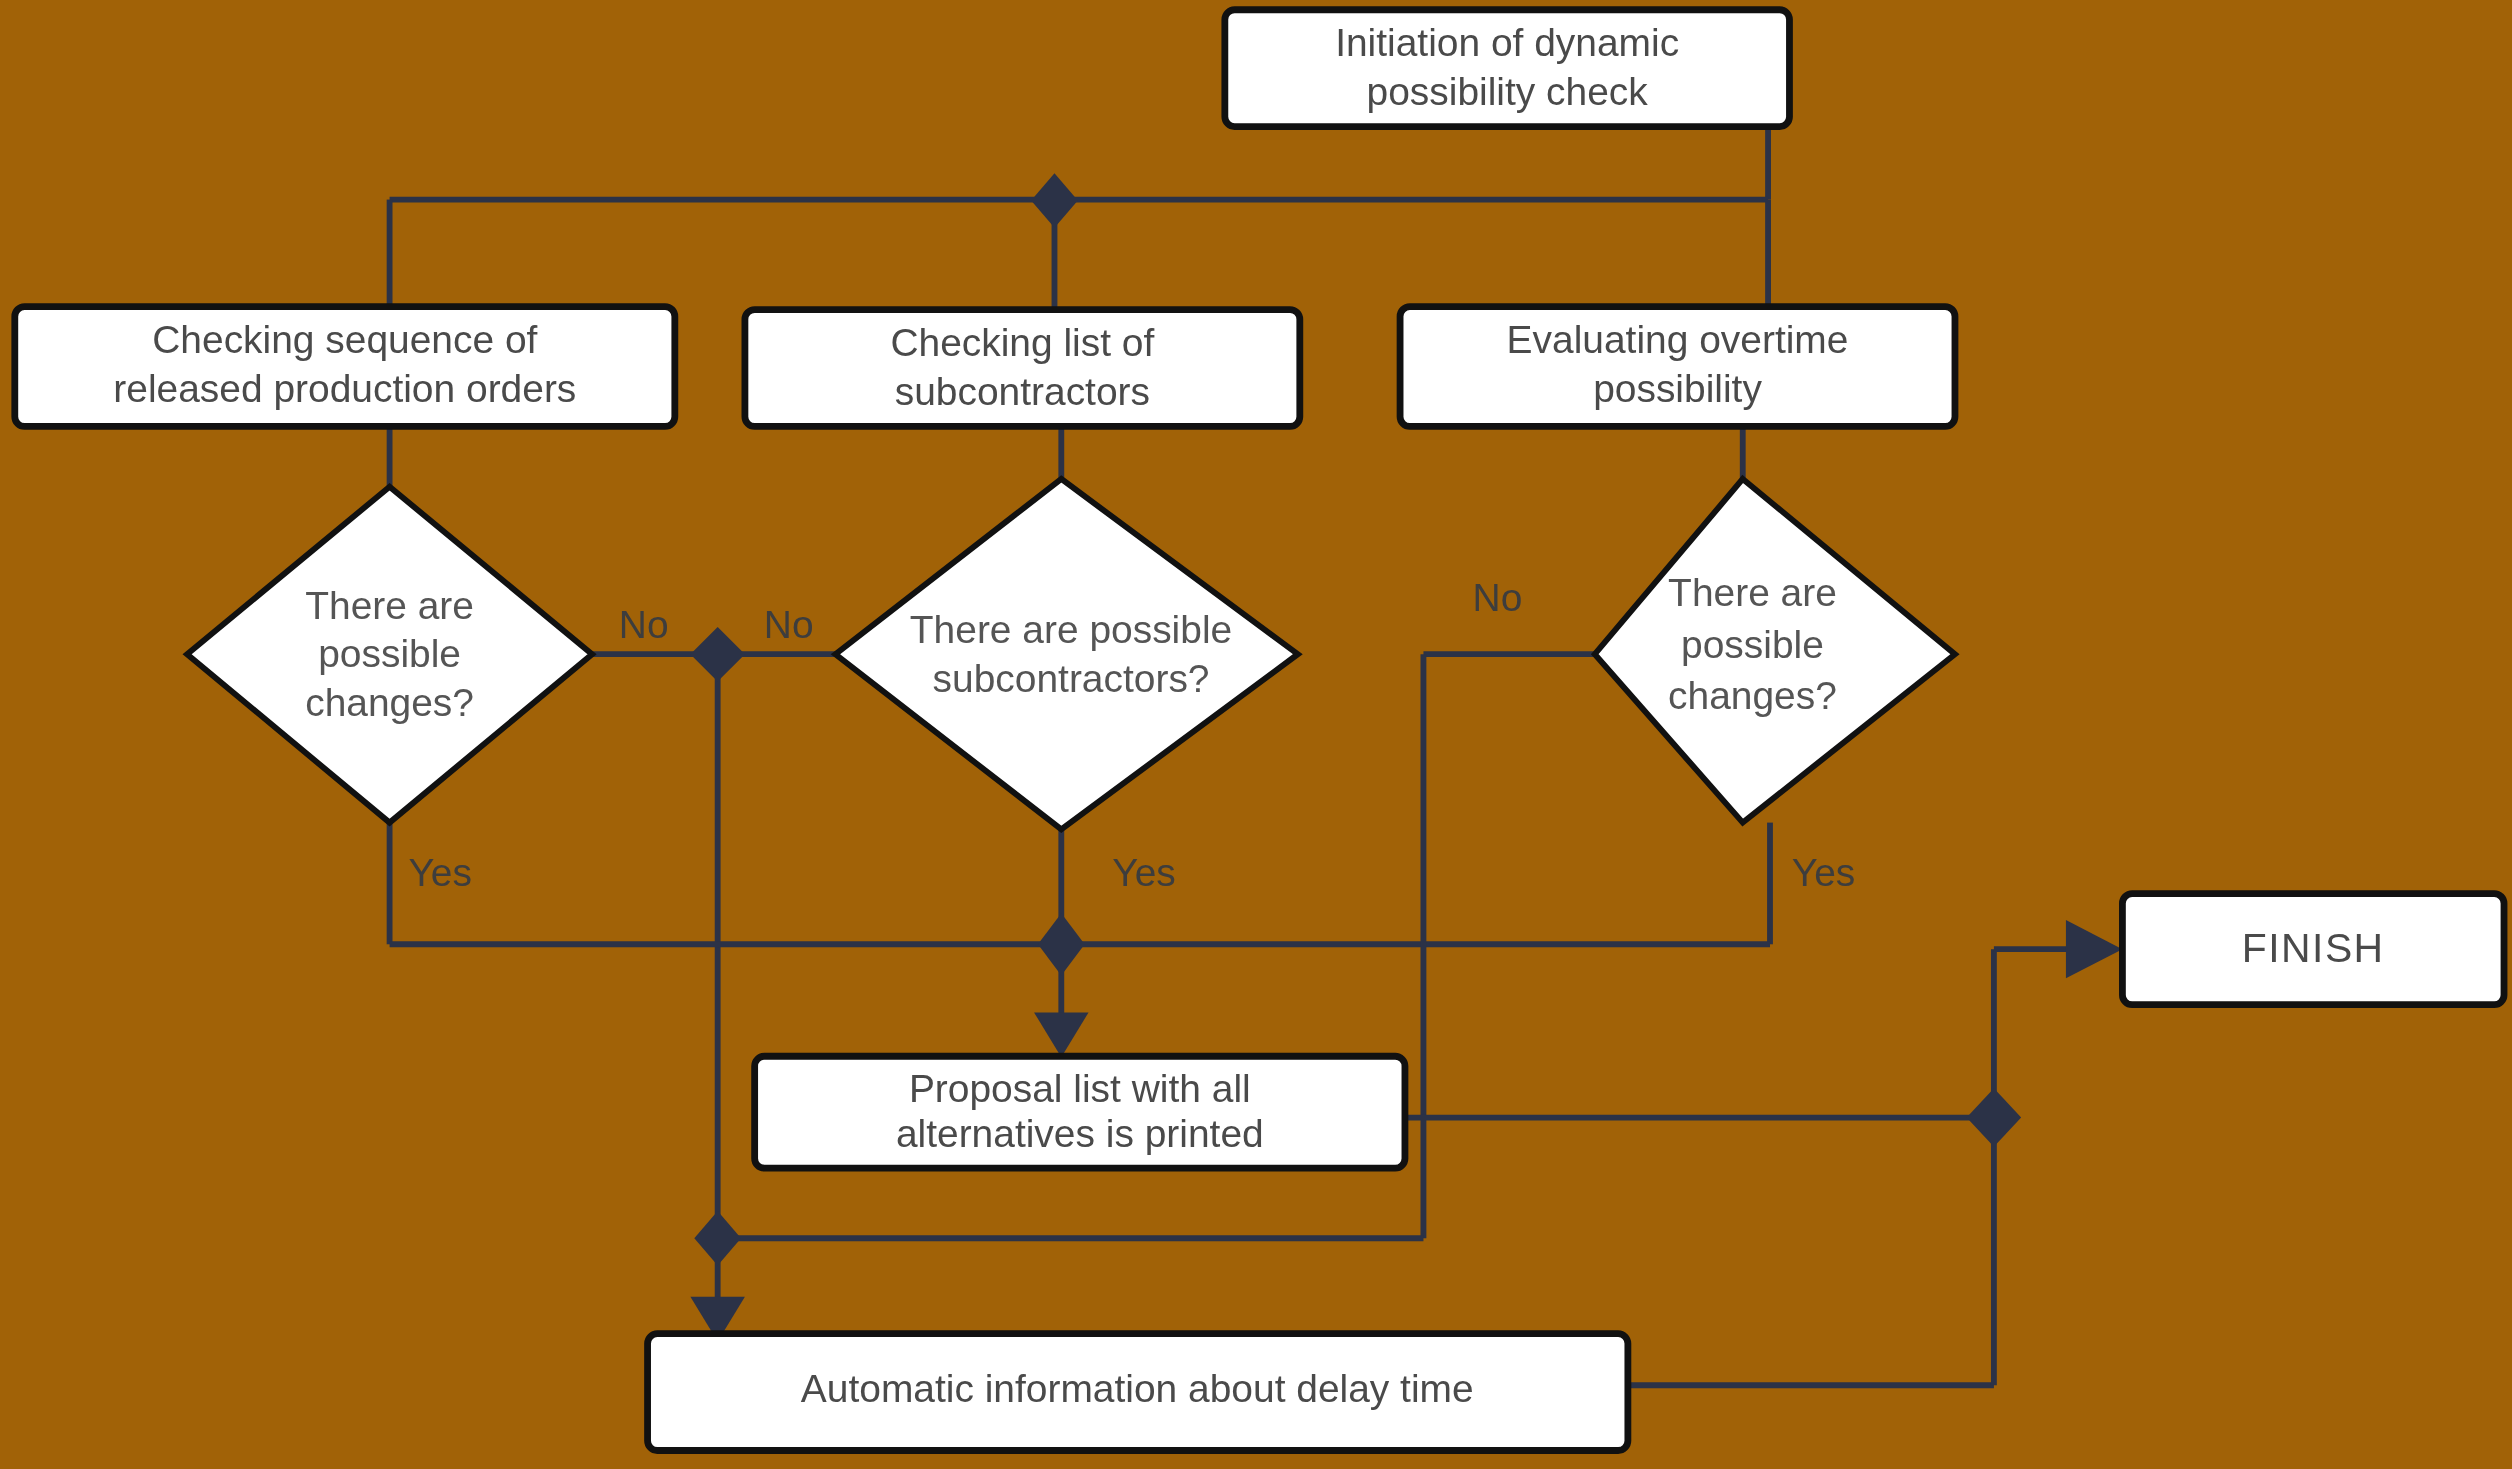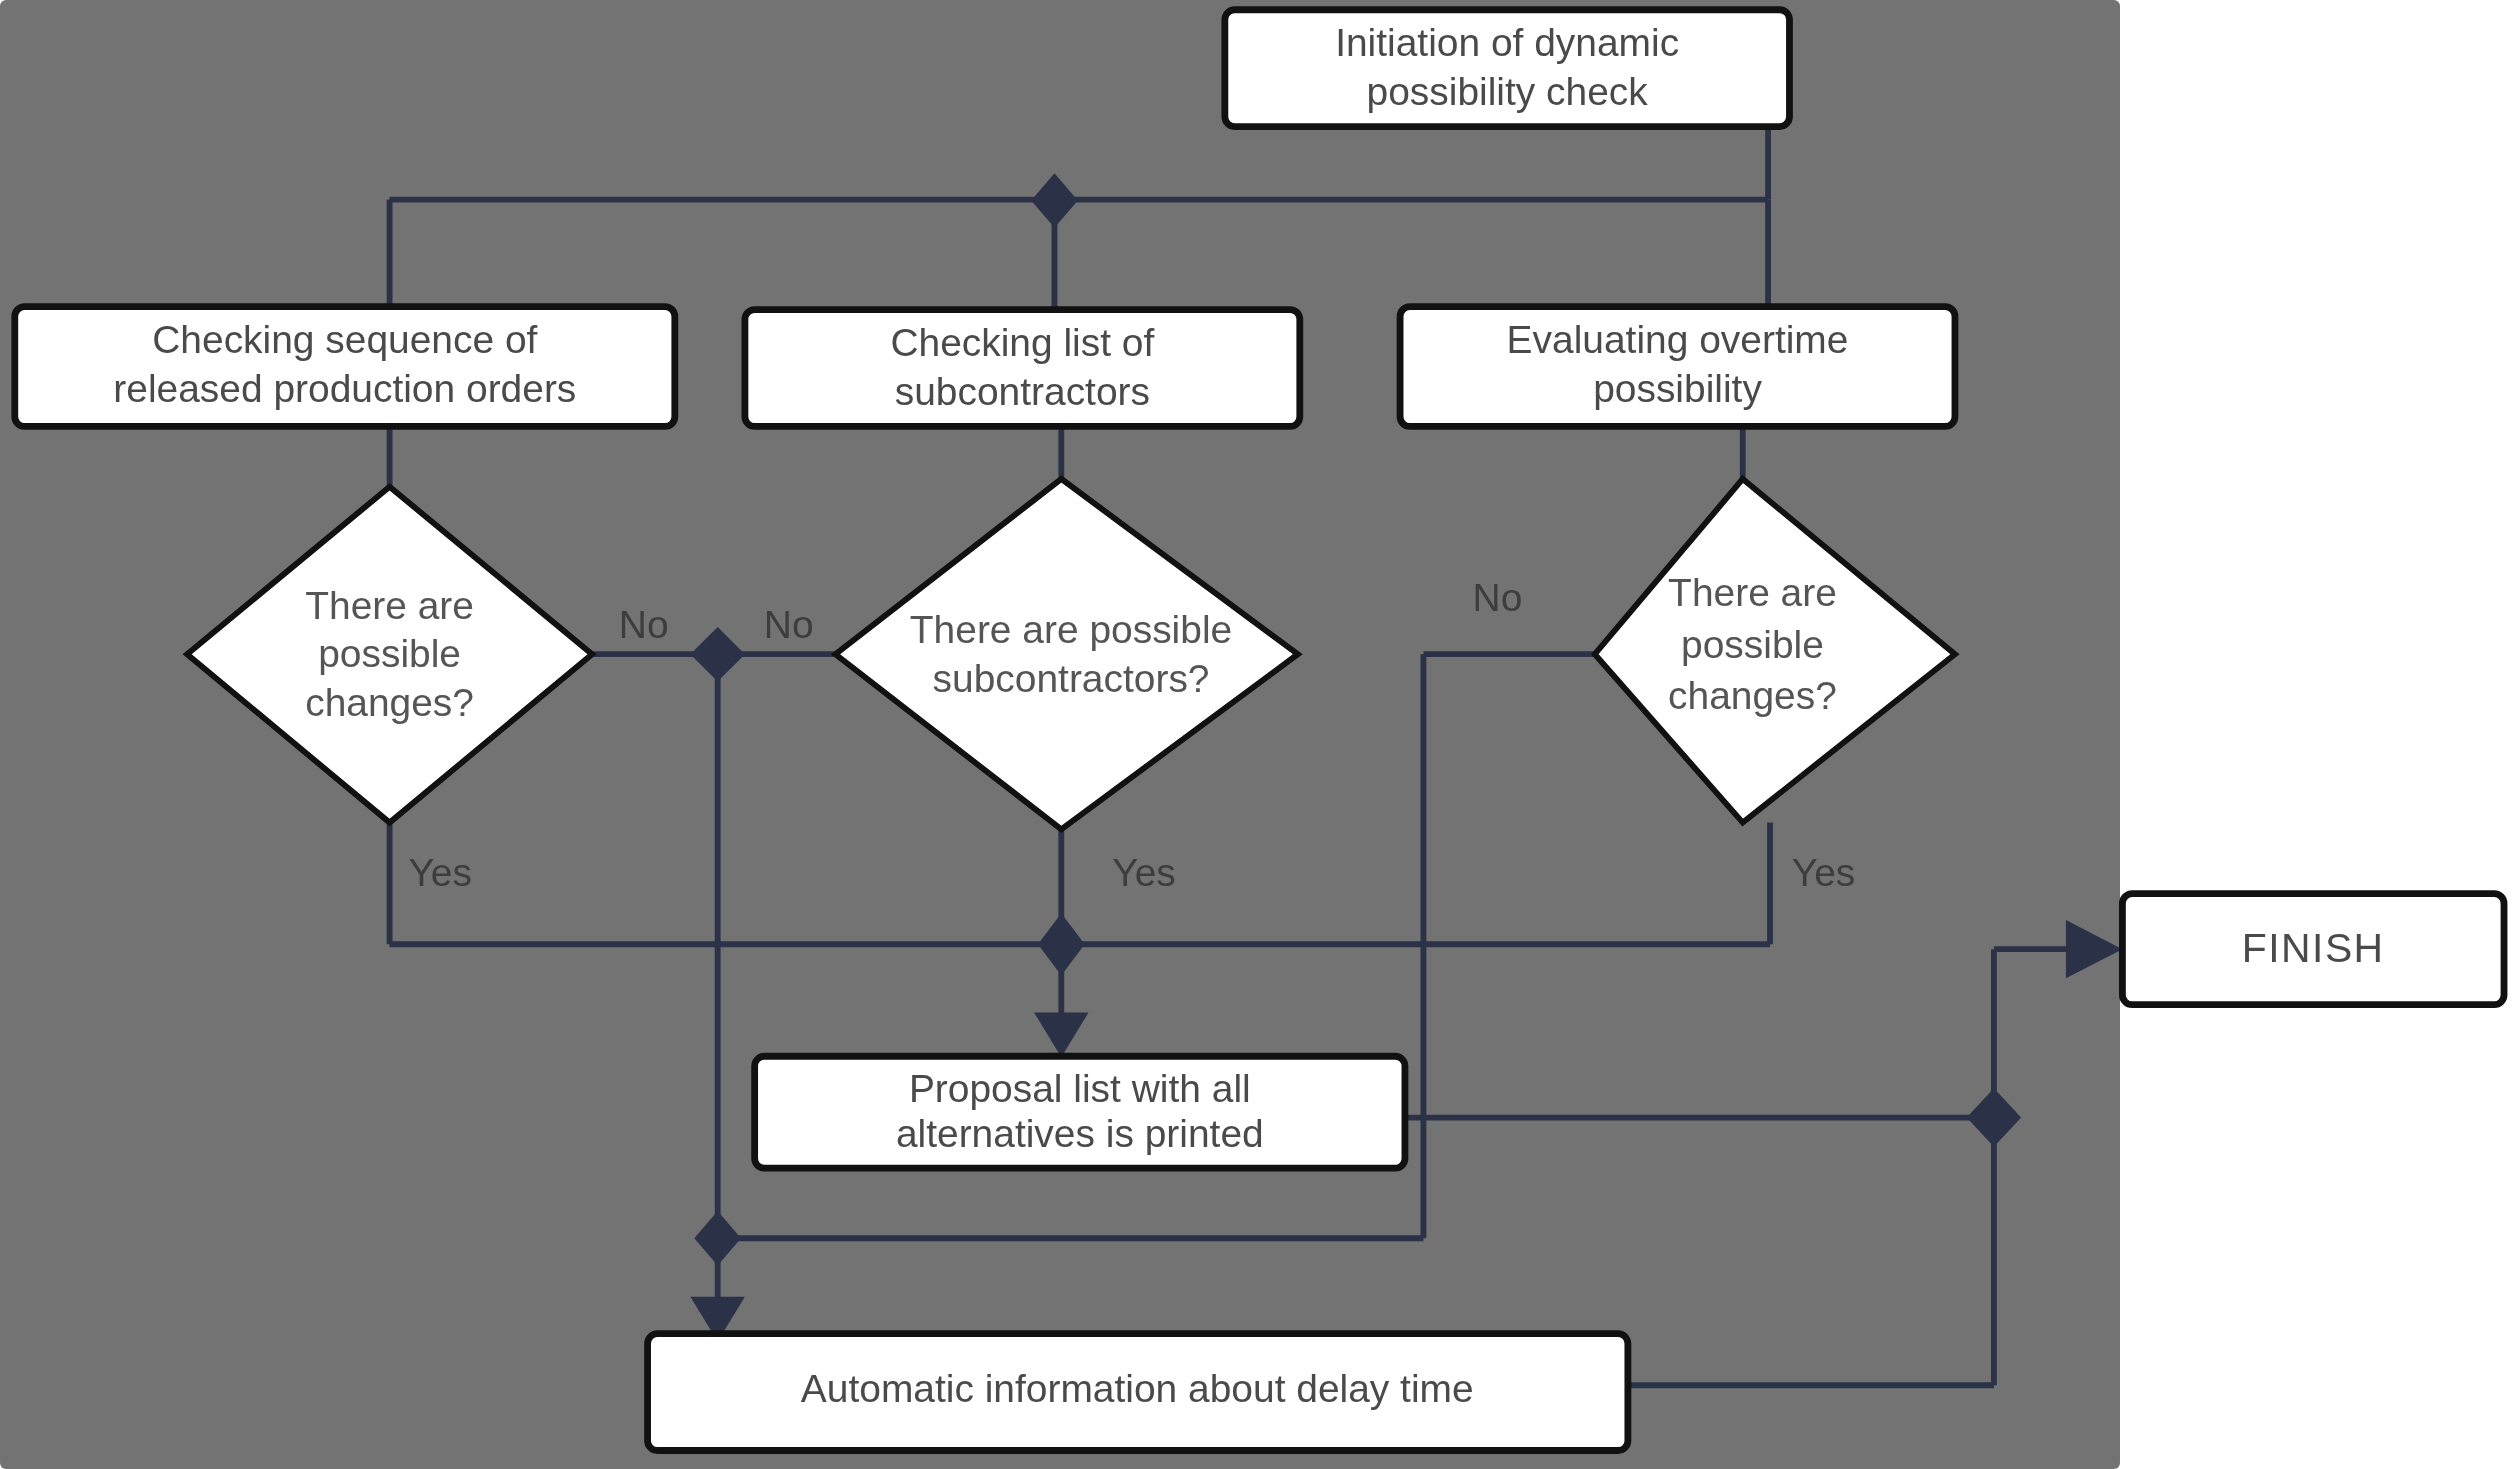--- a/index.html
+++ b/index.html
@@ -8,24 +8,23 @@
     background: #ffffff;
   }
   body {
     width: 2512px;
     height: 1469px;
     overflow: hidden;
     font-family: "Liberation Sans", sans-serif;
   }
   #flowchart-root {
     position: relative;
-    width: 2120px;
+    width: 2512px;
     height: 1469px;
-    background: #737373;
-    border-radius: 6px;
+    background: #a16207;
   }
   svg.diagram {
     display: block;
     width: 2512px;
     height: 1469px;
   }
   .node-box {
     fill: #ffffff;
     stroke: #111111;
     stroke-width: 7;

